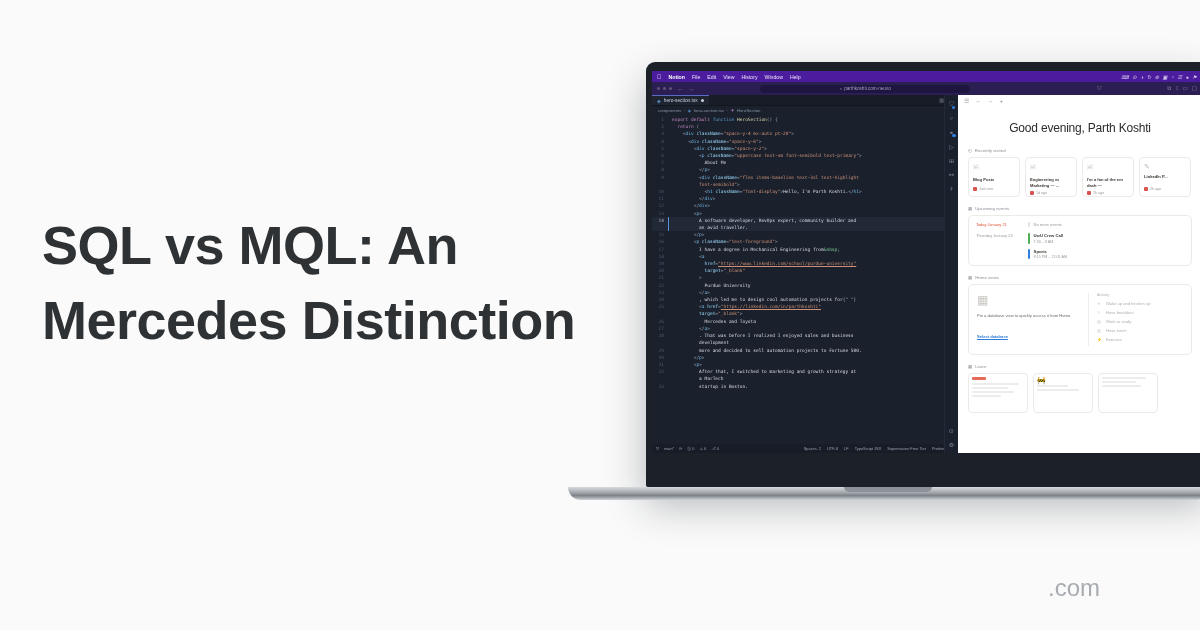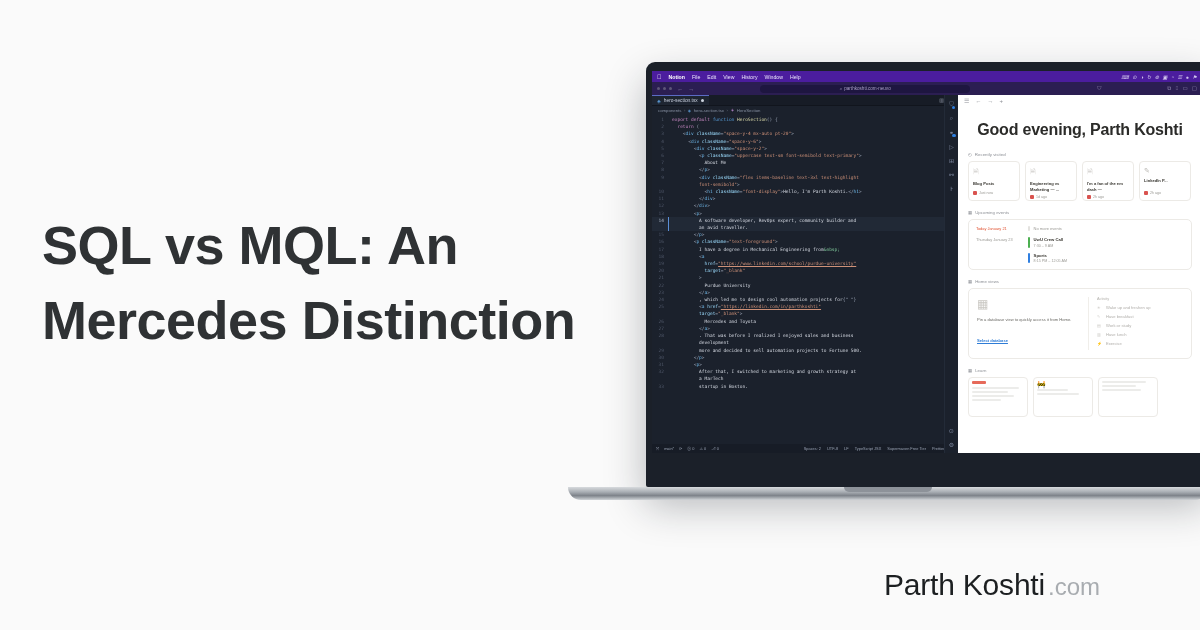--- a/index.html
+++ b/index.html
@@ -262,22 +262,22 @@
     height: 11px;
     display: flex; align-items: center;
     gap: 6px;
     padding: 0 6px;
     color: #8d9096;
     font-size: 6px;
   }
   .nbody { padding: 6px 10px 0 10px; }
   .ngreeting {
     text-align: center;
-    font-size: 16px;
-    font-weight: 700;
+    font-size: 12px;
+    font-weight: 400;
     color: #2b2b29;
     margin: 9px 0 13px 0;
     letter-spacing: -.2px;
   }
   .nsec-head {
     display: flex; align-items: center; gap: 3px;
     font-size: 4.4px;
     color: #8d9096;
     margin-bottom: 4px;
   }
@@ -354,21 +354,20 @@
   .lc-line { height: 2px; background: #ececea; border-radius: 1px; margin-bottom: 2px; }
   .lc-bar { height: 3px; background: #f3b0a6; border-radius: 1px; width: 16px; margin-bottom: 3px; }
   .lc-emoji { font-size: 7px; }
 </style>
 </head>
 <body>
 
 <h1 id="hero-title">SQL vs MQL: An Mercedes Distinction</h1>
 
 <div id="brand">
-  <span class="brand-name">Parth Koshti</span>
   <span class="brand-tld">.com</span>
 </div>
 
 <div id="laptop">
   <div class="lid">
     <div class="screen">
 
       <div class="menubar">
         <span class="apple"></span>
         <span class="mi-strong">Notion</span>

